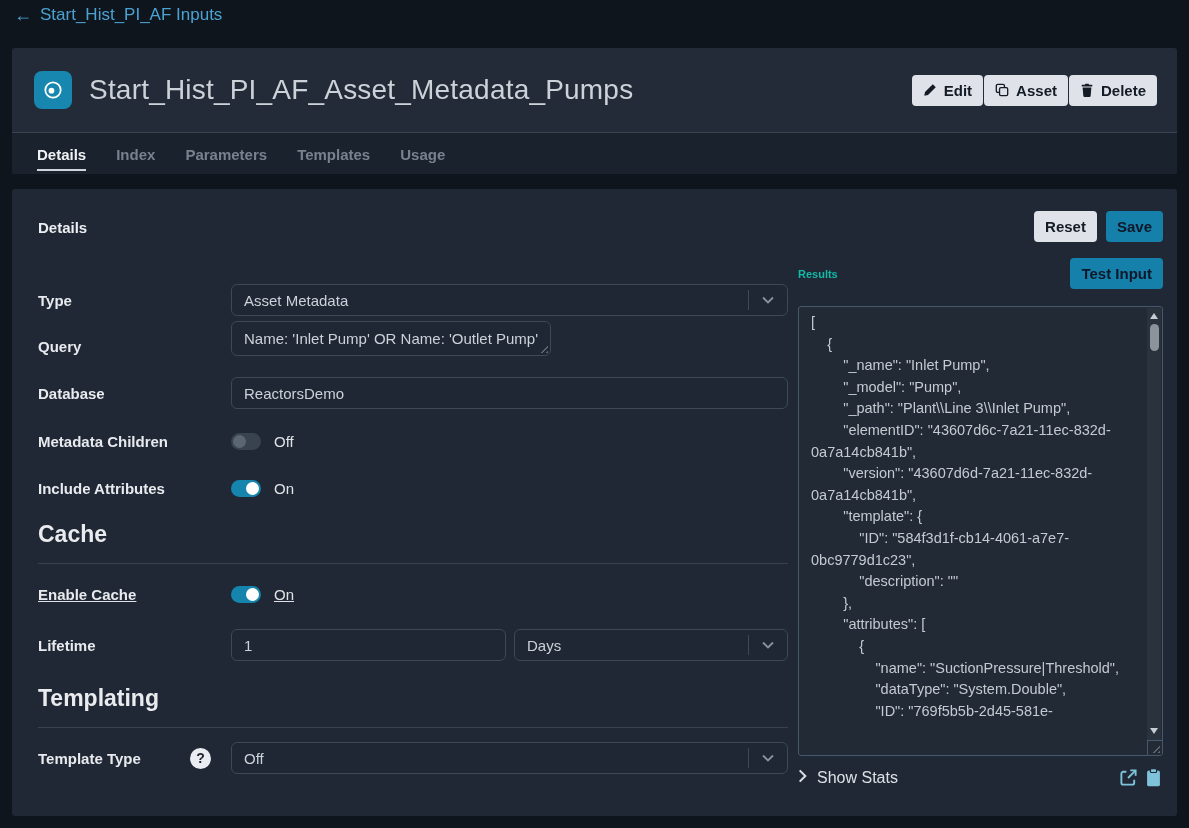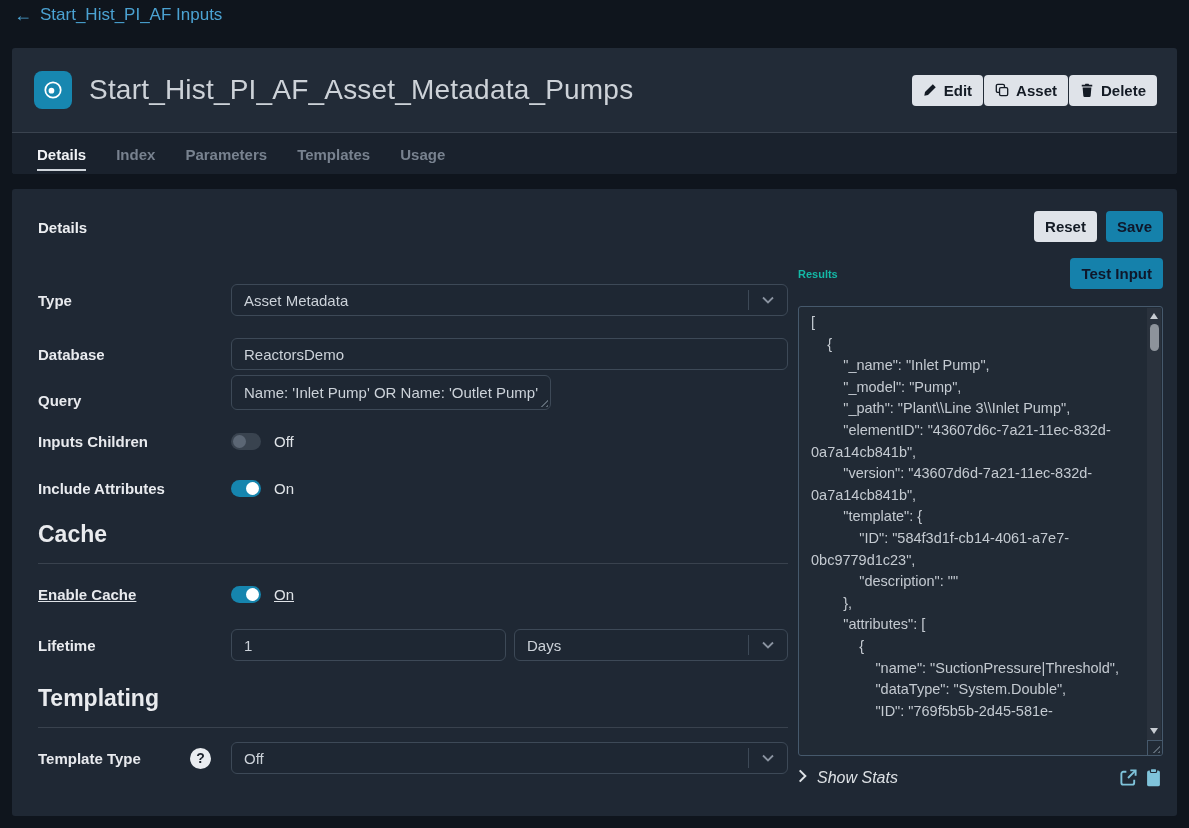--- a/index.html
+++ b/index.html
@@ -168,21 +168,21 @@
   }
   .sb-corner {
     position: absolute; right: 0; bottom: 0; width: 15px; height: 15px;
     background: #212a35; border-top: 1px solid #46596c; border-left: 1px solid #46596c;
   }
   .sb-corner .resize-grip { right: 2px; bottom: 2px; }
 
   .results-footer { display: flex; align-items: center; margin-top: 12px; }
   .show-stats {
     display: flex; align-items: center; gap: 10px; cursor: pointer;
-    font-size: 16px; color: #dde1e5; font-style: italic;
+    font-size: 16px; color: #dde1e5;
   }
   .chev-right { color: #dde1e5; }
   .footer-icons { margin-left: auto; display: flex; gap: 6px; align-items: center; color: #7fc3da; }
   .footer-icons .icon-btn { cursor: pointer; display: flex; }
 </style>
 </head>
 <body>
 
 <div class="topbar">
   <span class="back-link">
@@ -259,39 +259,39 @@
             <span class="sel-sep"></span>
             <span class="sel-caret">
               <svg width="12" height="8" viewBox="0 0 12 8" fill="none" stroke="currentColor" stroke-width="1.8">
                   <path d="M1 1.5l5 5 5-5"></path>
                 </svg>
             </span>
           </span>
         </span>
       </div>
 
-      <div class="form-row row-database">
-        <span class="lbl">Database</span>
-        <span class="field">
-          <span class="text-input">ReactorsDemo</span>
-        </span>
-      </div>
-
       <div class="form-row row-query">
         <span class="lbl">Query</span>
         <span class="field">
           <span class="textarea">
             <span>Name: 'Inlet Pump' OR Name: 'Outlet Pump'</span>
             <span class="resize-grip"></span>
           </span>
         </span>
       </div>
 
+      <div class="form-row row-database">
+        <span class="lbl">Database</span>
+        <span class="field">
+          <span class="text-input">ReactorsDemo</span>
+        </span>
+      </div>
+
       <div class="form-row row-children">
-        <span class="lbl">Inputs Children</span>
+        <span class="lbl">Metadata Children</span>
         <span class="field toggle-wrap">
           <span class="toggle off">
               <span class="knob"></span>
             </span>
           <span class="toggle-state">Off</span>
         </span>
       </div>
 
       <div class="form-row row-attrs">
         <span class="lbl">Include Attributes</span>

